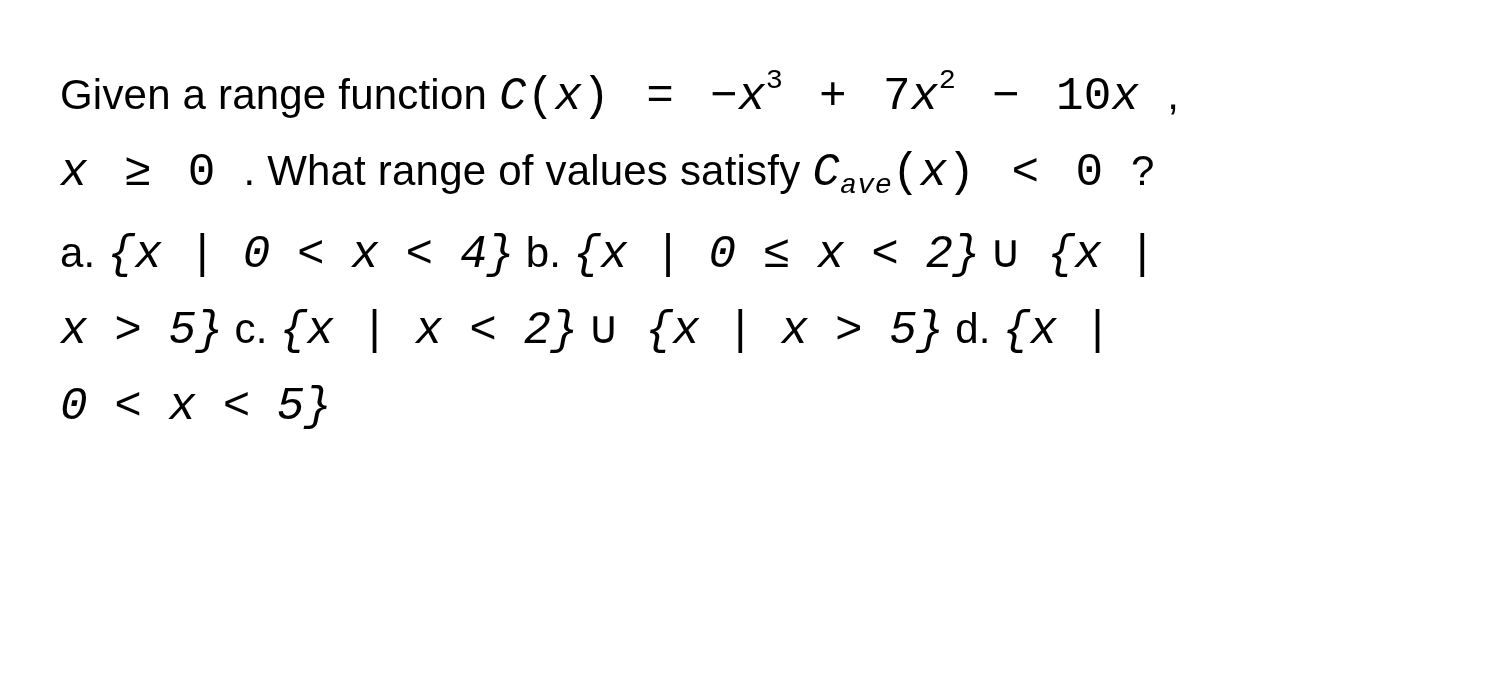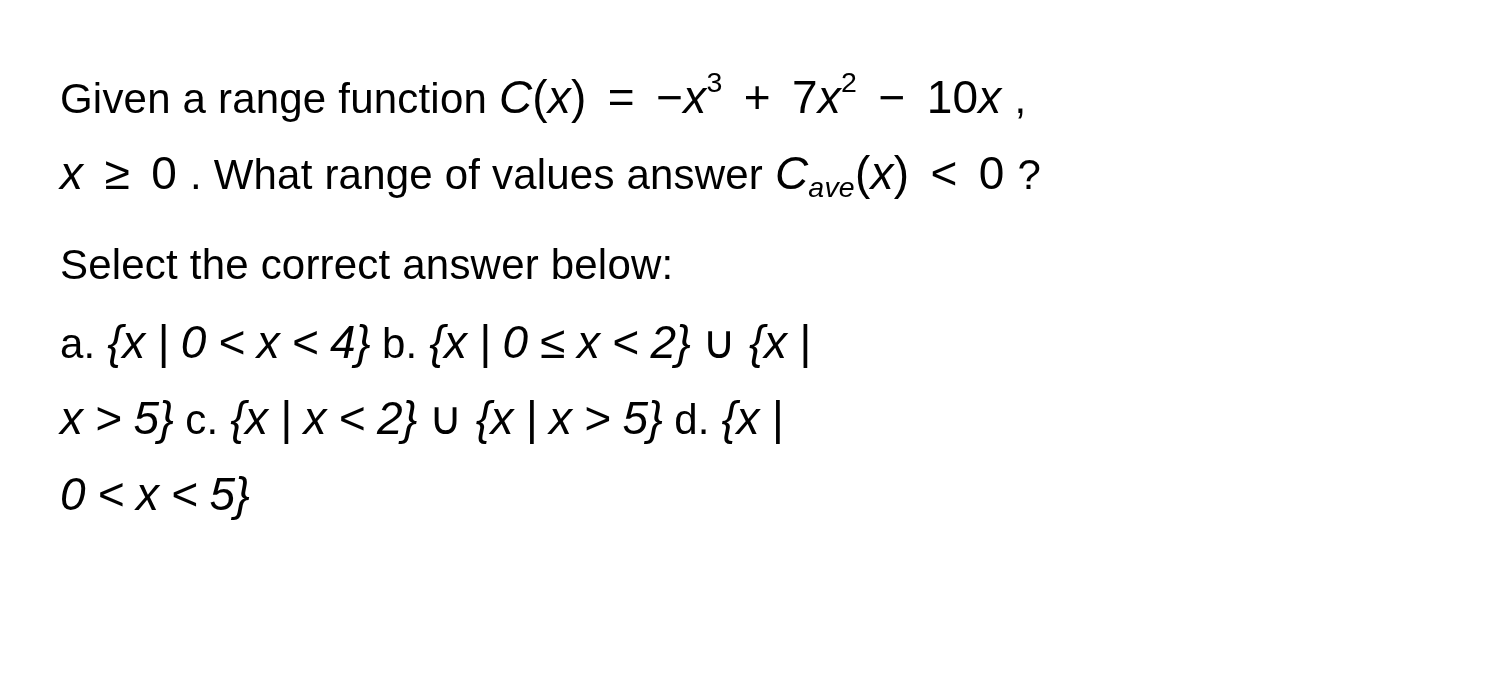--- a/index.html
+++ b/index.html
@@ -13,21 +13,21 @@
   }
   .page {
     padding: 60px 60px 0 60px;
   }
   .line {
     font-size: 42px;
     line-height: 1.65;
     letter-spacing: 0.2px;
   }
   .math {
-    font-family: Liberation Sans, sans-serif;
+    font-family: Liberation Mono, monospace;
     font-size: 46px;
   }
   .mi { font-style: italic; }
   .sup {
     font-size: 0.62em;
     vertical-align: 0.75em;
     line-height: 0;
   }
   .sub {
     font-size: 0.62em;
@@ -58,29 +58,28 @@
       <span class="op">−</span>
       <span>10</span><span class="mi">x</span>
     </span><span> ,</span>
   </div>
 
   <div class="line">
     <span class="math">
       <span class="mi">x</span>
       <span class="op">≥</span>
       <span>0</span>
-    </span><span>. </span><span>What range of values answer </span>
+    </span><span>. </span><span>What range of values satisfy </span>
     <span class="math">
       <span class="mi">C</span><span class="sub">ave</span><span>(</span><span class="mi">x</span><span>)</span>
       <span class="op">&lt;</span>
       <span>0</span>
     </span><span> ?</span>
   </div>
 
-  <div class="line prompt-gap">Select the correct answer below:</div>
 
   <div class="line answers-gap">
     <span>a. </span>
     <span class="math mi tight">{x | 0 &lt; x &lt; 4}</span>
     <span> b. </span>
     <span class="math mi tight">{x | 0 ≤ x &lt; 2}</span>
     <span class="math"> ∪ </span>
     <span class="math mi tight">{x |</span>
   </div>
 

